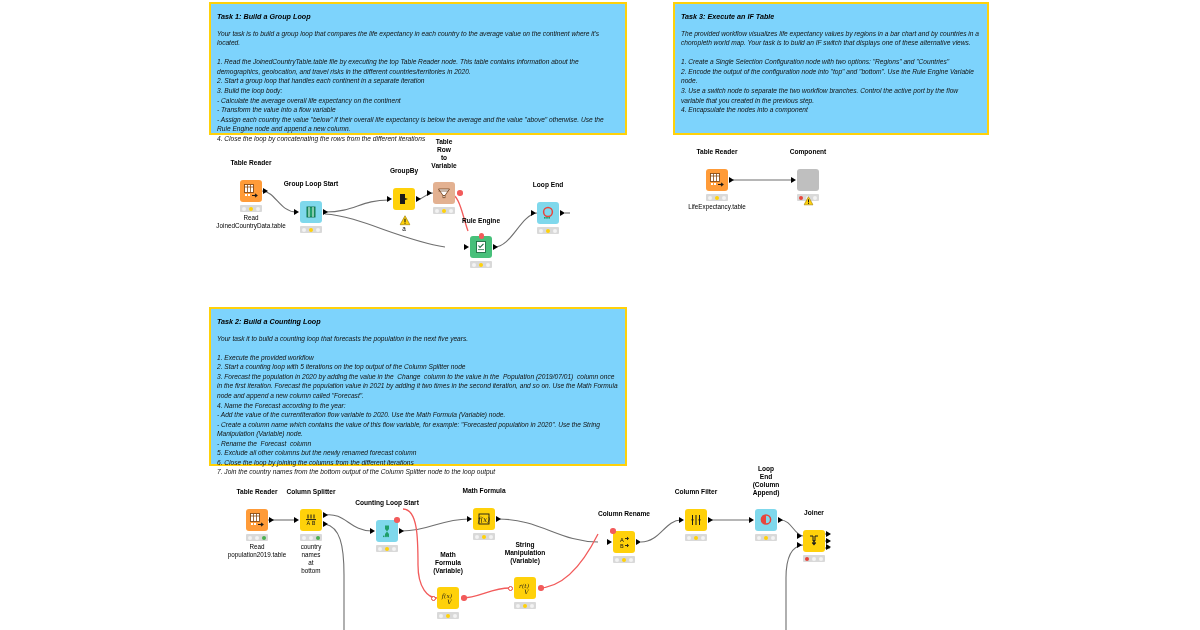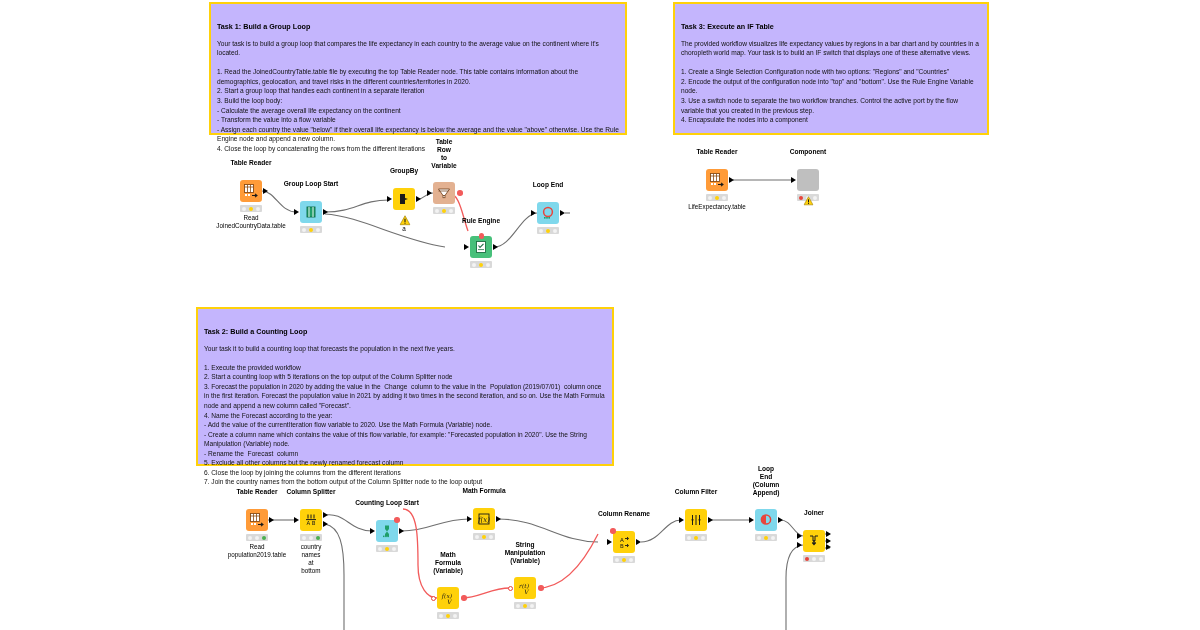--- a/index.html
+++ b/index.html
@@ -13,22 +13,23 @@
   #canvas {
     position: relative;
     width: 1200px; height: 630px;
     background: #ffffff;
   }
 
   
   .annot {
     position: absolute;
     border: 2px solid #FFD10A;
-    background: #c4b5fd;
-    padding: 18px 6px 6px 6px;
+    background: #7dd3fc;
+    padding: 8px 6px 6px 6px;
+    font-style: italic;
   }
   .annot-title {
     font-size: 7.2px;
     font-weight: bold;
     color: #000;
     line-height: 1.35;
     margin-bottom: 7px;
   }
   .annot-body {
     font-size: 6.6px;
@@ -223,21 +224,21 @@
   <div class="annot" style="left:673px; top:2px; width:316px; height:133px;">
     <div class="annot-title">Task 3: Execute an IF Table</div>
     <div class="annot-body">The provided workflow visualizes life expectancy values by regions in a bar chart and by countries in a choropleth world map. Your task is to build an IF switch that displays one of these alternative views.
 
 1. Create a Single Selection Configuration node with two options: "Regions" and "Countries"
 2. Encode the output of the configuration node into "top" and "bottom". Use the Rule Engine Variable node.
 3. Use a switch node to separate the two workflow branches. Control the active port by the flow variable that you created in the previous step.
 4. Encapsulate the nodes into a component</div>
   </div>
 
-  <div class="annot" style="left:196px; top:307px; width:418px; height:159px;">
+  <div class="annot" style="left:209px; top:307px; width:418px; height:159px;">
     <div class="annot-title">Task 2: Build a Counting Loop</div>
     <div class="annot-body">Your task it to build a counting loop that forecasts the population in the next five years.
 
 1. Execute the provided workflow
 2. Start a counting loop with 5 iterations on the top output of the Column Splitter node
 3. Forecast the population in 2020 by adding the value in the  Change  column to the value in the  Population (2019/07/01)  column once in the first iteration. Forecast the population value in 2021 by adding it two times in the second iteration, and so on. Use the Math Formula node and append a new column called "Forecast".
 4. Name the Forecast according to the year:
 - Add the value of the currentIteration flow variable to 2020. Use the Math Formula (Variable) node.
 - Create a column name which contains the value of this flow variable, for example: "Forecasted population in 2020". Use the String Manipulation (Variable) node.
 - Rename the  Forecast  column

